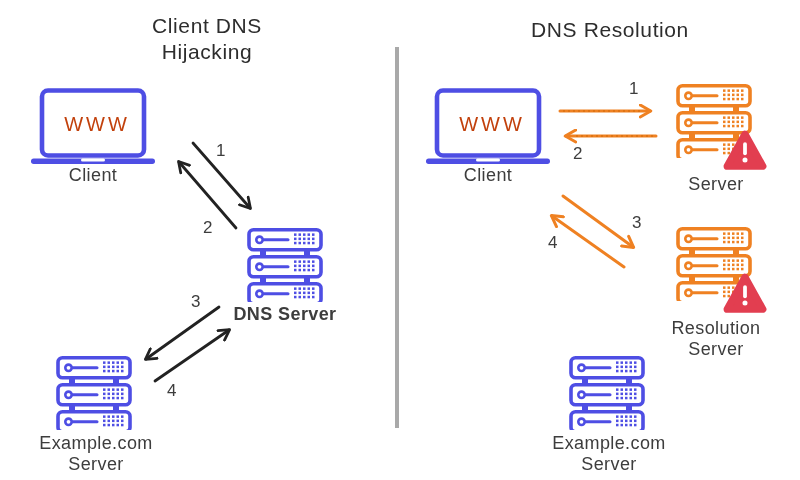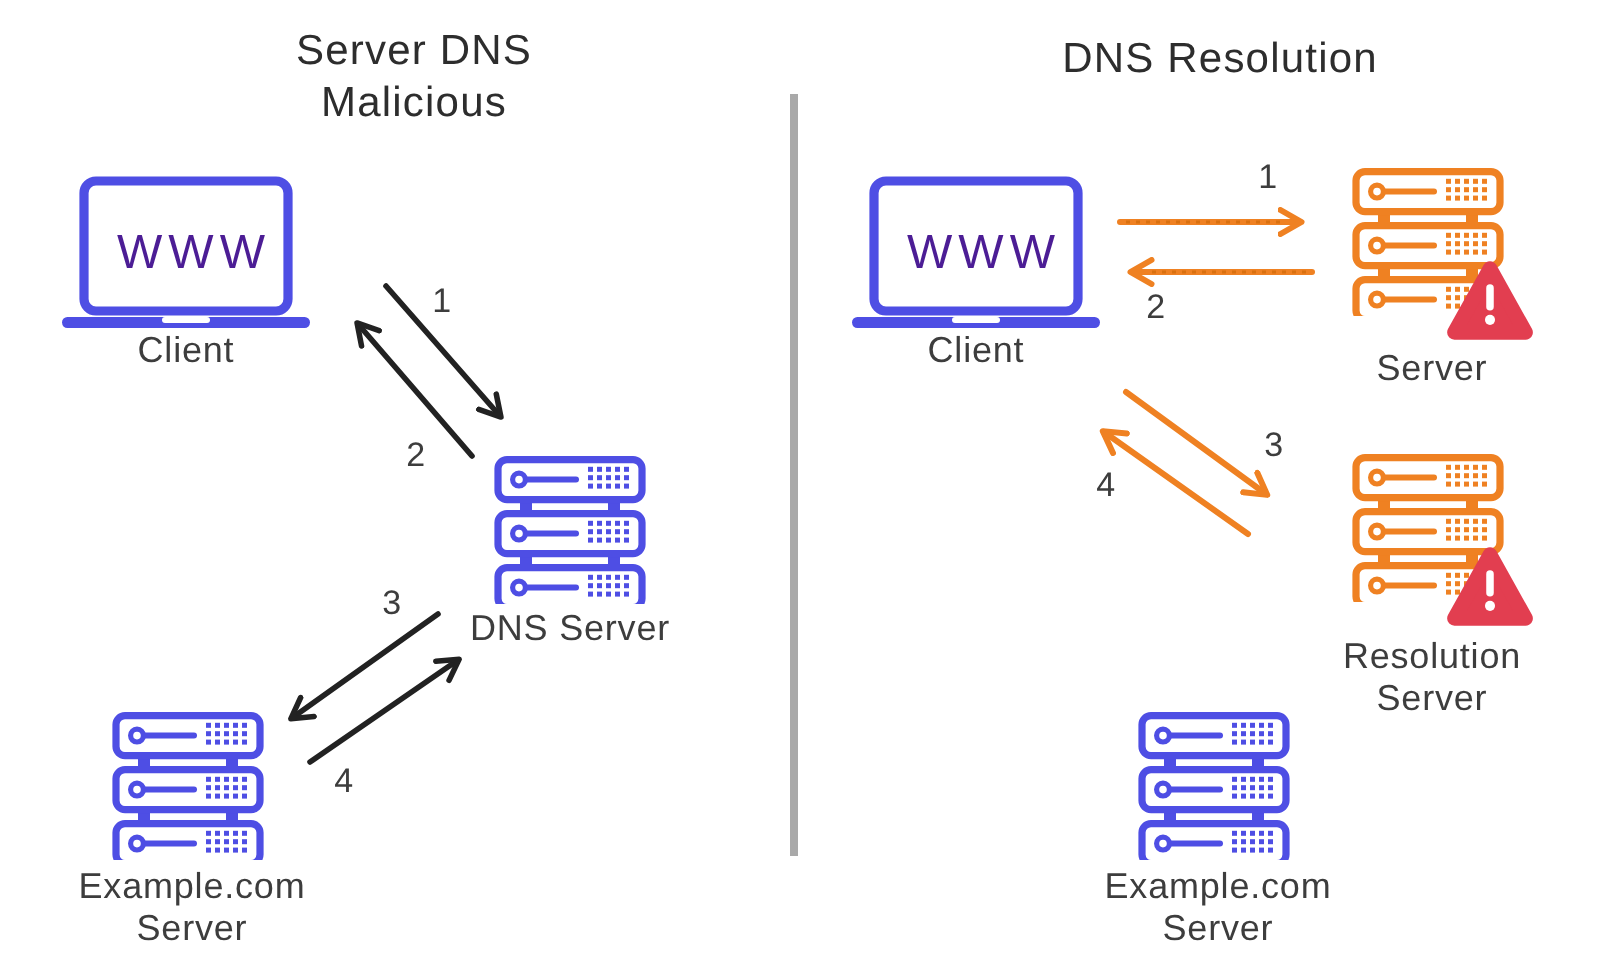--- a/index.html
+++ b/index.html
@@ -20,21 +20,21 @@
   }
   .label{
     color:var(--text);font-size:18px;line-height:21px;text-align:center;
     letter-spacing:.4px;white-space:nowrap;
   }
   .num{
     color:var(--text);font-size:17px;width:18px;text-align:center;
     letter-spacing:.3px;
   }
   .www{
-    color:#4c1d95;font-size:24px;letter-spacing:3px;text-align:center;
+    color:#c2410c;font-size:20px;letter-spacing:3px;text-align:center;
     width:112px;
   }
   svg{display:block;}
   .blue-icon{color:var(--blue);}
   .orange-icon{color:var(--orange);}
   .mk-black{stroke:var(--arrow_black);}
   .mk-orange{stroke:var(--orange);}
   .ln-black{stroke:var(--arrow_black);stroke-width:2.8;stroke-linecap:round;}
   .ln-orange{stroke:var(--orange);stroke-width:3;stroke-linecap:round;}
   .ln-dots{stroke:var(--orange-dark);stroke-width:1.6;stroke-dasharray:2 3;}
@@ -109,34 +109,34 @@
         <path d="M22 6 L39 36.5 L5 36.5 Z" fill="var(--red)" stroke="var(--red)" stroke-width="7" stroke-linejoin="round"></path>
         <rect x="20.2" y="13.5" width="3.6" height="12.5" rx="1.8" fill="#fff"></rect>
         <circle cx="22" cy="30.5" r="2.4" fill="#fff"></circle>
       </symbol>
     </defs>
   </svg>
 
   <div id="divider" class="abs" style="left:395px;top:47px;width:4px;height:381px;"></div>
 
   <div class="abs title" style="left:57px;top:13px;width:300px;">
-    <div>Server DNS</div>
-    <div>Malicious</div>
+    <div>Client DNS</div>
+    <div>Hijacking</div>
   </div>
 
   <svg class="abs blue-icon" style="left:31px;top:88px;" width="124" height="78">
       <use href="#sym-laptop"></use>
     </svg>
   <div class="abs www" style="left:41px;top:113px;">WWW</div>
   <div class="abs label" style="left:43px;top:165px;width:100px;">Client</div>
 
   <svg class="abs blue-icon" style="left:247px;top:228px;" width="76" height="74">
       <use href="#sym-server"></use>
     </svg>
-  <div class="abs label" style="left:225px;top:304px;width:120px;">DNS Server</div>
+  <div class="abs label" style="left:225px;top:304px;width:120px;font-weight:bold;">DNS Server</div>
 
   <svg class="abs blue-icon" style="left:56px;top:356px;" width="76" height="74">
       <use href="#sym-server"></use>
     </svg>
   <div class="abs label" style="left:33px;top:433px;width:126px;">
     <div>Example.com</div>
     <div>Server</div>
   </div>
 
   <div class="abs num" style="left:212px;top:141px;">1</div>

